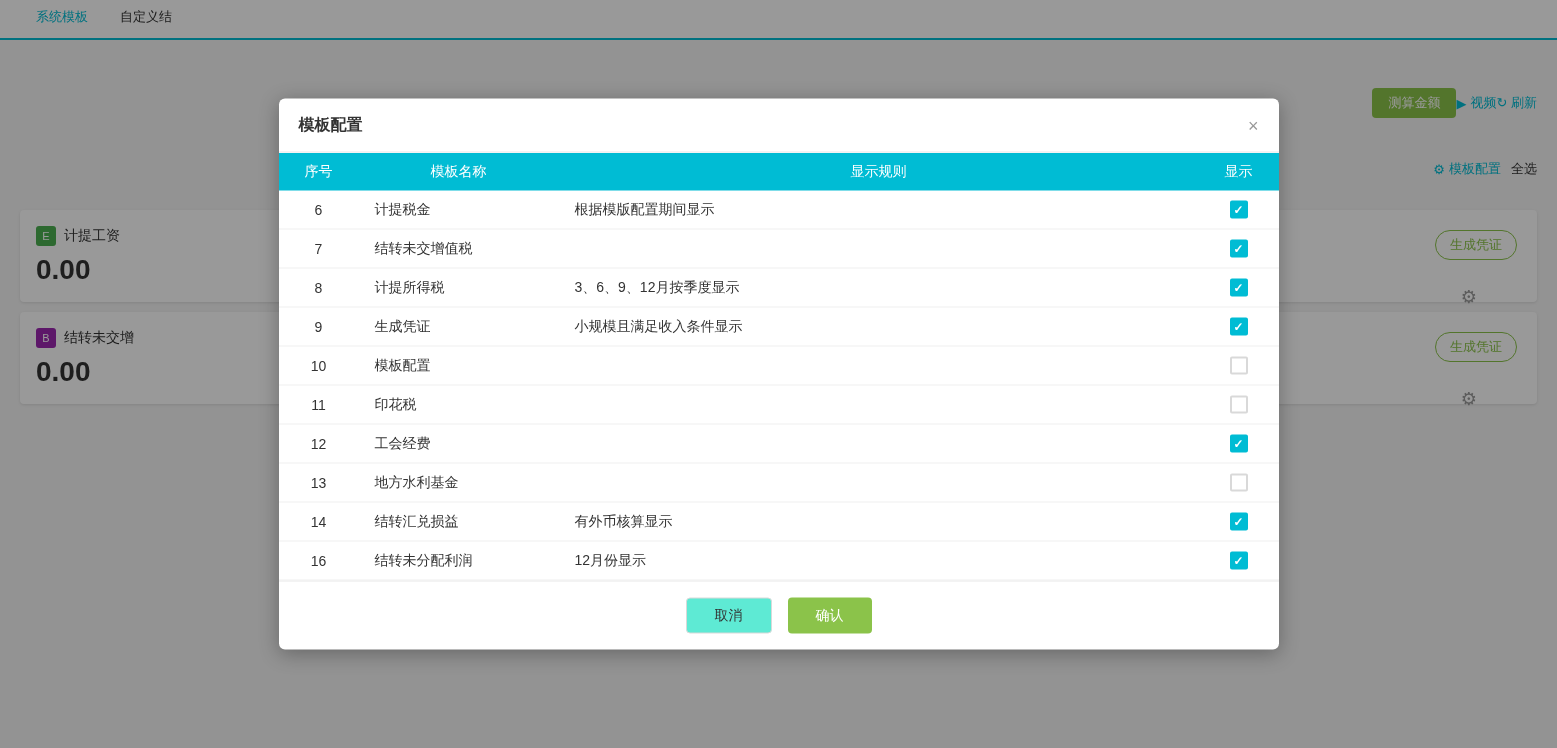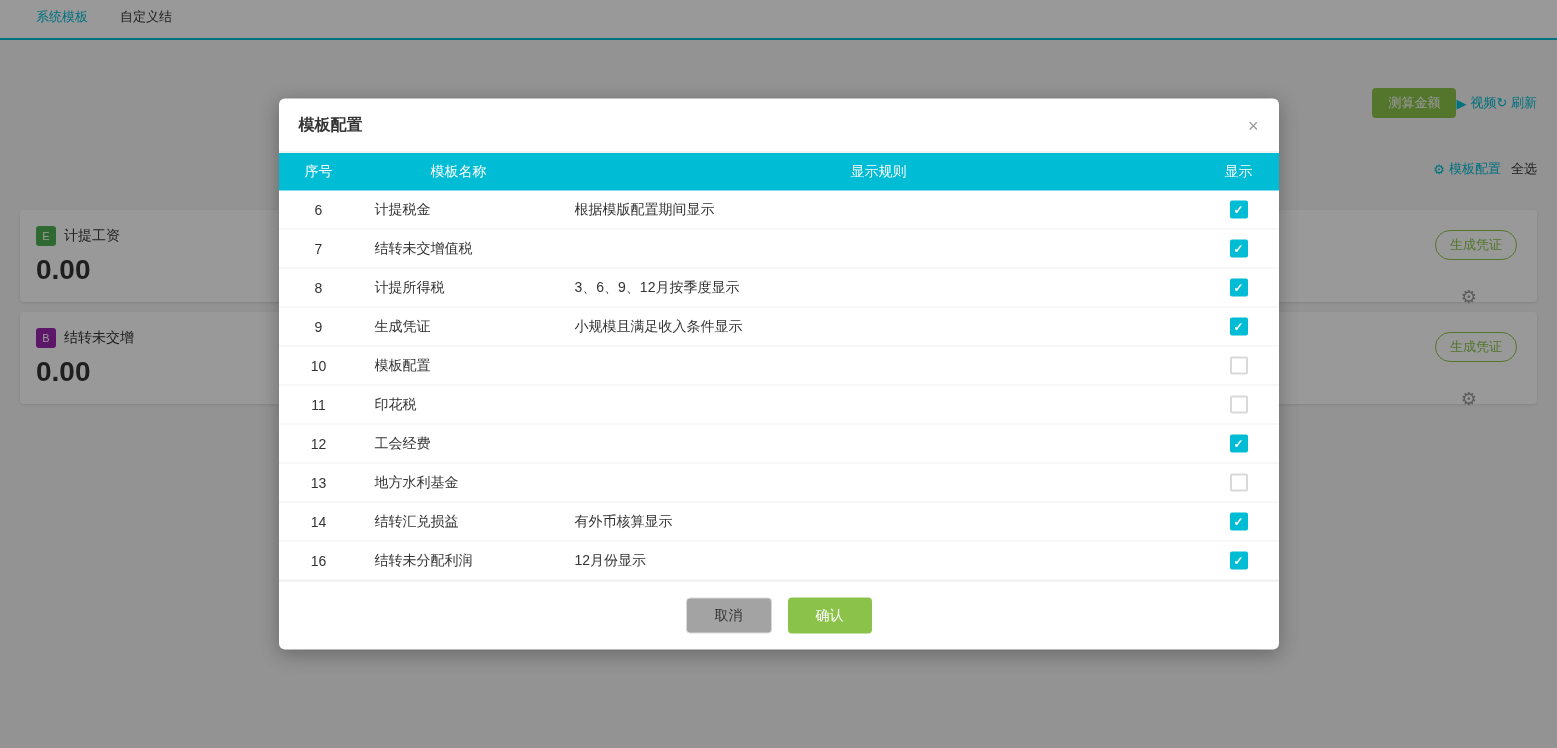--- a/index.html
+++ b/index.html
@@ -210,21 +210,21 @@
       padding: 0;
     }
     .modal-footer {
       padding: 16px 20px;
       display: flex;
       justify-content: center;
       gap: 16px;
       border-top: 1px solid #e8e8e8;
     }
     .btn-cancel {
-      background: #a3a3a3;
+      background: #5eead4;
       border: 1px solid #d9d9d9;
       color: #333;
       padding: 8px 28px;
       border-radius: 4px;
       font-size: 14px;
       cursor: pointer;
     }
     .btn-confirm {
       background: #8bc34a;
       border: none;

